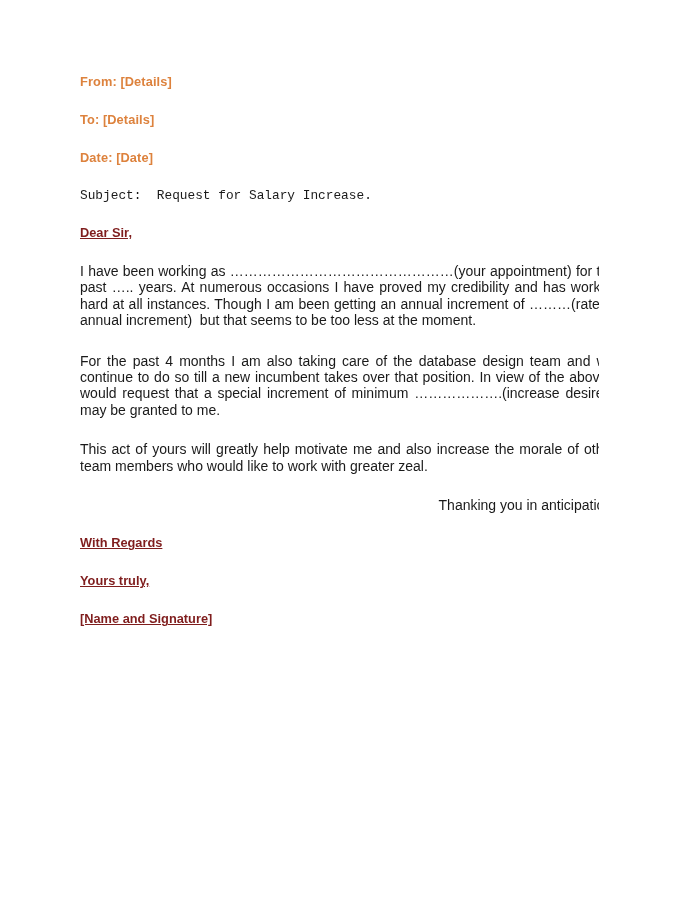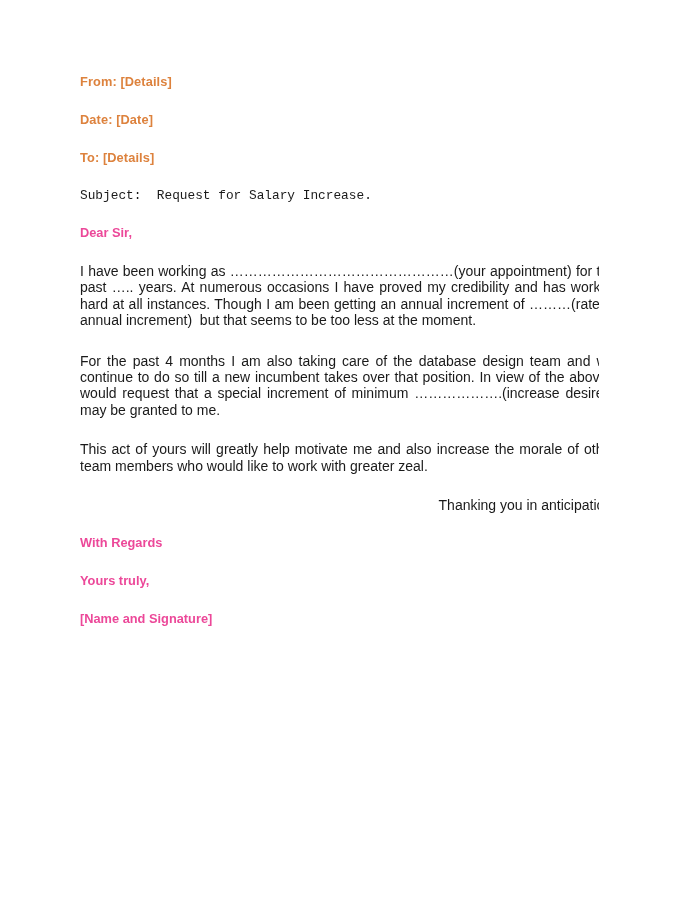--- a/index.html
+++ b/index.html
@@ -46,23 +46,24 @@
     margin: 0 0 22px 0;
     white-space: pre;
     font-family: Liberation Mono, monospace;
   }
 
   
   .bold-line {
     font-size: 12.8px;
     font-weight: bold;
     line-height: 16px;
-    color: #ec4899;
+    color: #7f1d1d;
     margin: 0 0 22px 0;
     white-space: pre;
+    text-decoration: underline;
   }
 
   
   .para {
     font-size: 14px;
     font-weight: normal;
     line-height: 16.4px;
     color: #1a1a1a;
     margin: 0 0 22px 0;
     text-align: justify;
@@ -82,22 +83,22 @@
   .gap-thx  { margin-bottom: 22px; }
 </style>
 </head>
 <body>
 
 <div class="page">
   <div class="letter-body">
 
     <div>
       <p class="hdr-line">From: [Details]</p>
+      <p class="hdr-line">To: [Details]</p>
       <p class="hdr-line">Date: [Date]</p>
-      <p class="hdr-line">To: [Details]</p>
     </div>
 
     <p class="subject-line gap-sub">Subject:  Request for Salary Increase.</p>
 
     <p class="bold-line gap-sal">Dear Sir,</p>
 
     <p class="para gap-p1">I have been working as …………………………………………(your appointment) for the past ….. years. At numerous occasions I have proved my credibility and has worked hard at all instances. Though I am been getting an annual increment of ………(rate of annual increment)  but that seems to be too less at the moment.</p>
 
     <p class="para gap-p2">For the past 4 months I am also taking care of the database design team and will continue to do so till a new incumbent takes over that position. In view of the above I would request that a special increment of minimum ……………….(increase desired) may be granted to me.</p>
 

